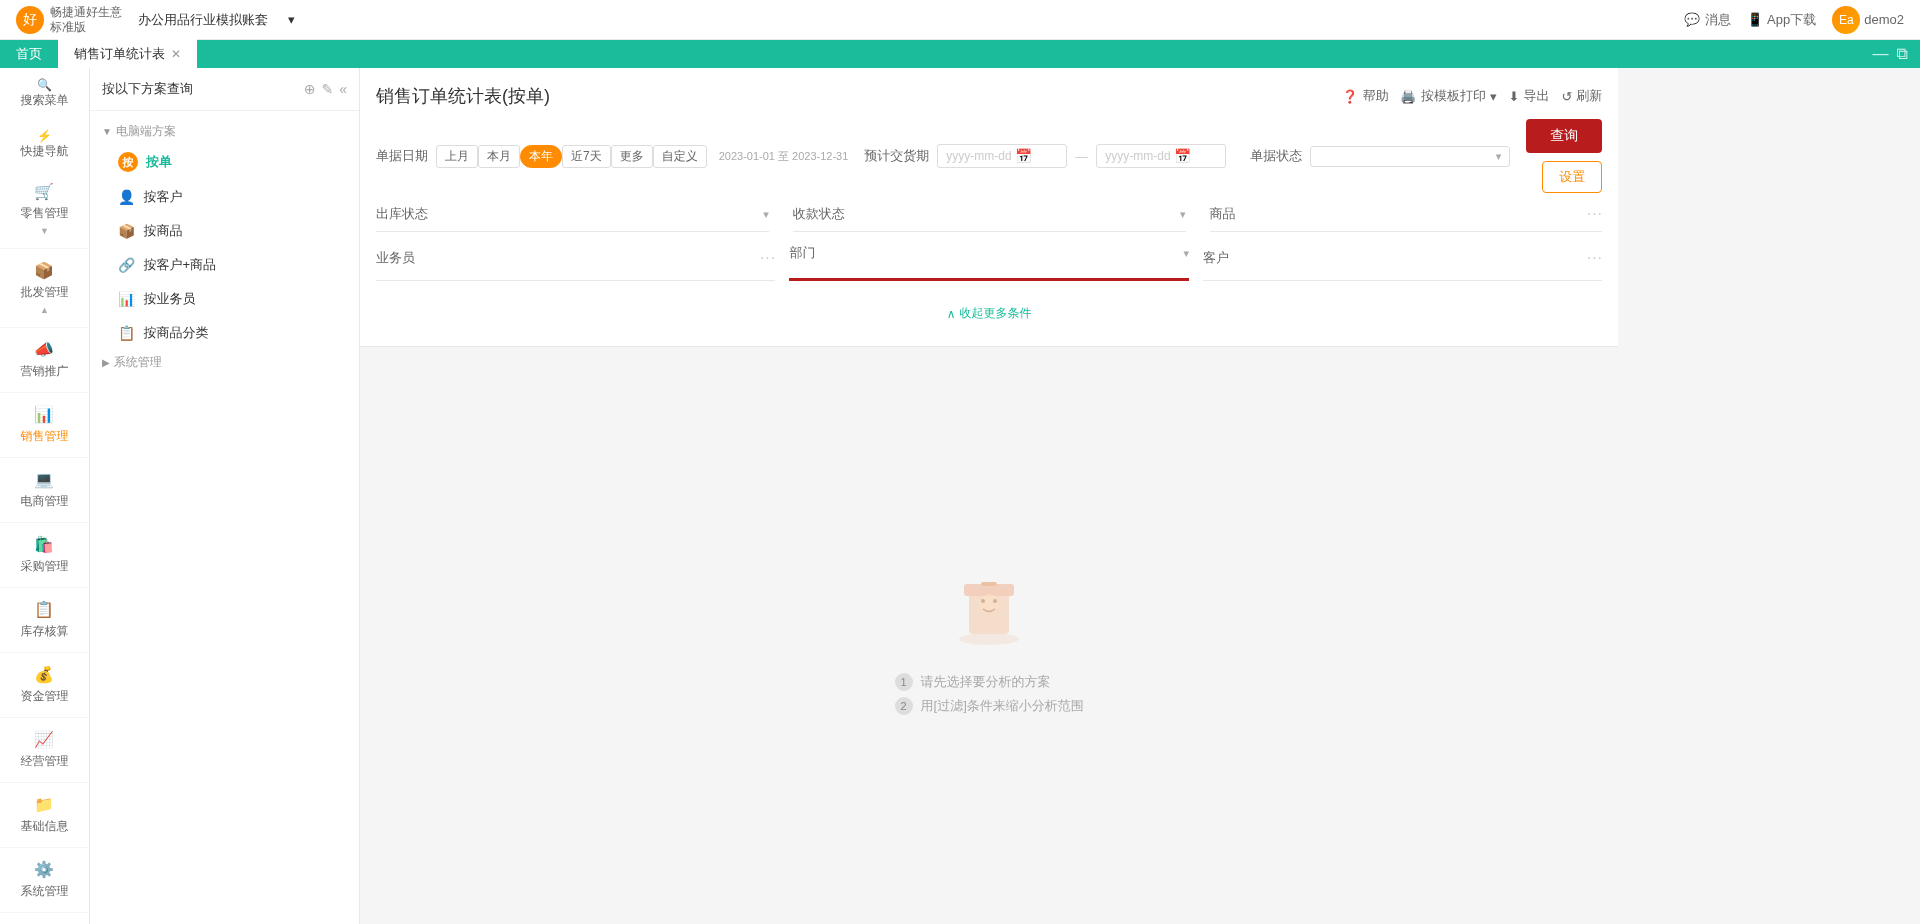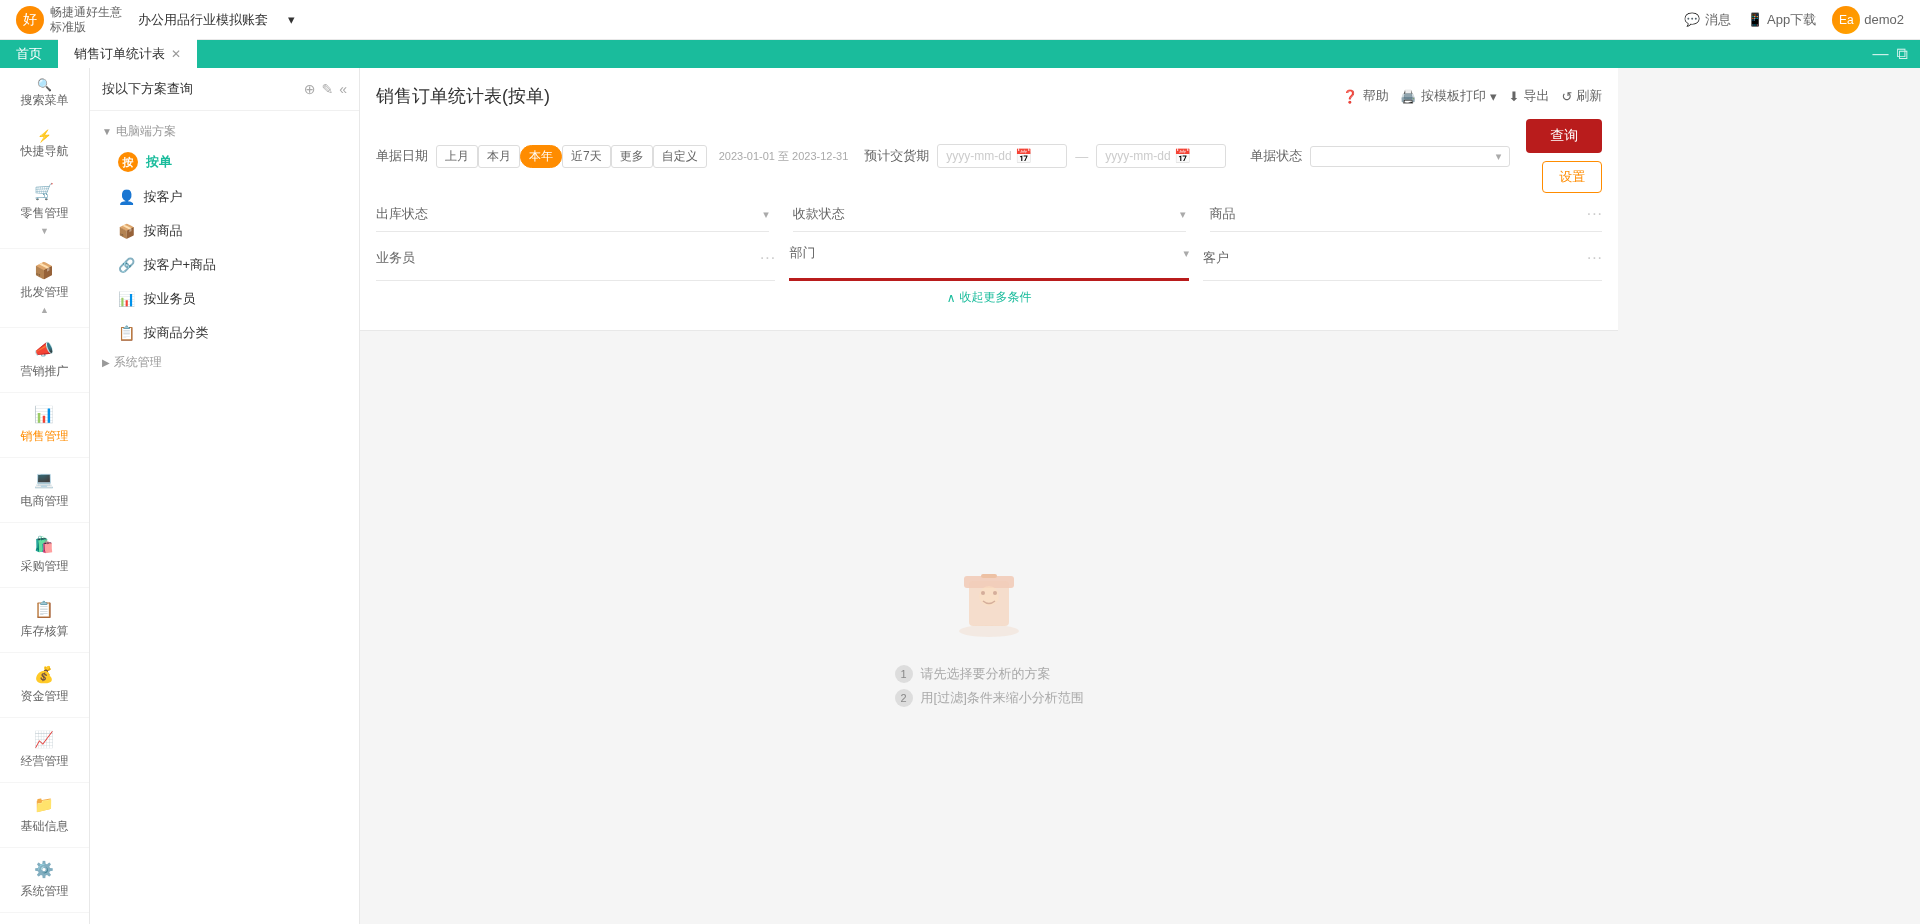--- a/index.html
+++ b/index.html
@@ -313,21 +313,21 @@
               <span class="chevron-icon">▾</span>
             </div>
           </div>
           <div style="display:flex; align-items:center; flex:1; border-bottom:1px solid #e8e8e8; padding-bottom:8px;">
             <span class="filter-label" style="margin-right:8px;">商品</span>
             <div style="flex:1;"></div>
             <span class="filter-dots">···</span>
           </div>
         </div>
 
-        <div style="display:flex; gap:14px; margin-bottom:0;">
+        <div style="display:flex; gap:14px; margin-bottom:16px;">
           <div style="display:flex; align-items:center; flex:1; border-bottom:1px solid #e8e8e8; padding-bottom:8px;">
             <span class="filter-label" style="margin-right:8px;">业务员</span>
             <div style="flex:1;"></div>
             <span class="filter-dots">···</span>
           </div>
           <div style="display:flex; align-items:center; flex:1; border-bottom:3px solid #b91c1c; padding-bottom:16px;">
             <span class="filter-label" style="margin-right:8px;">部门</span>
             <div style="flex:1; display:flex; align-items:center; justify-content:space-between; cursor:pointer;">
               <span style="color:#ccc;"></span>
               <span class="chevron-icon">▾</span>

